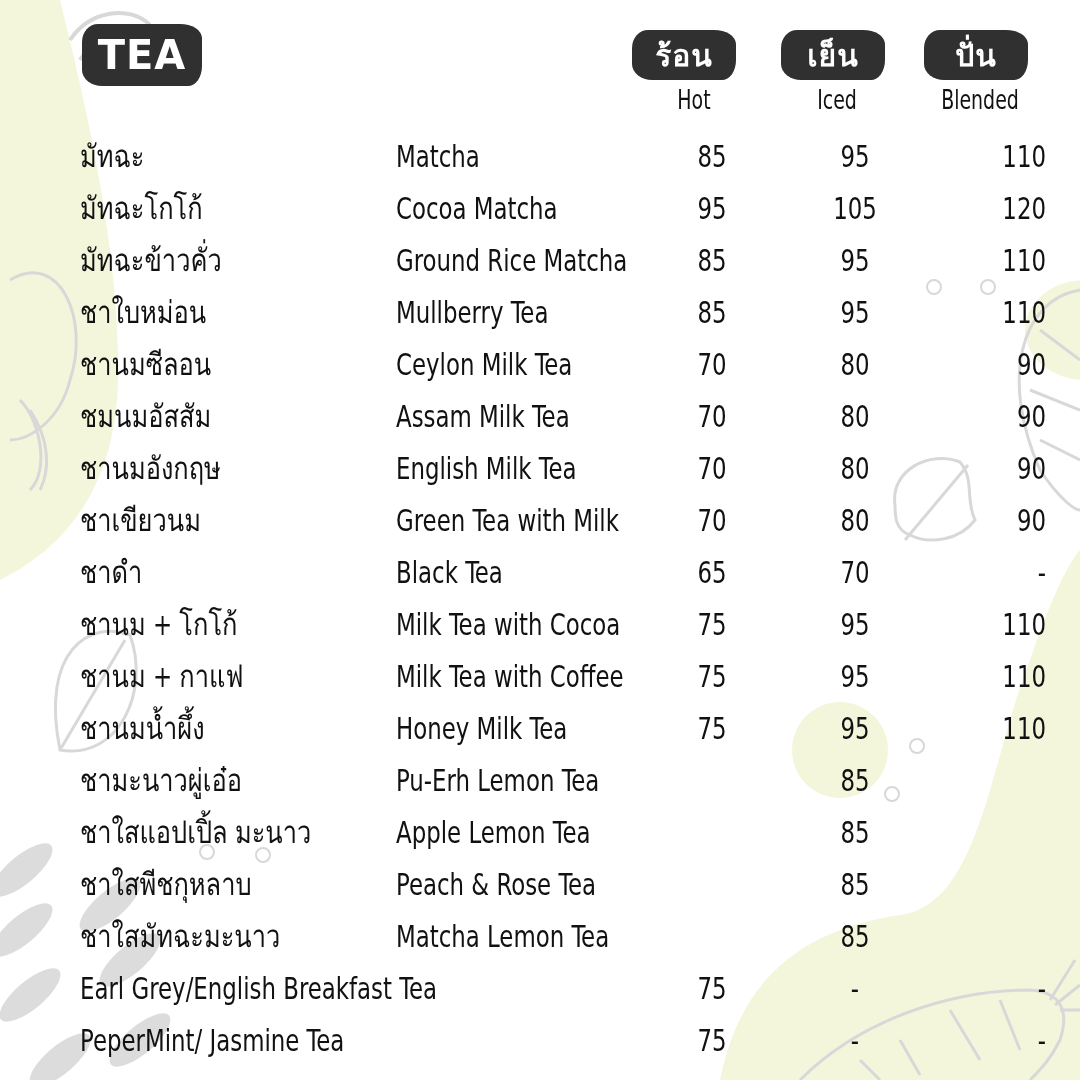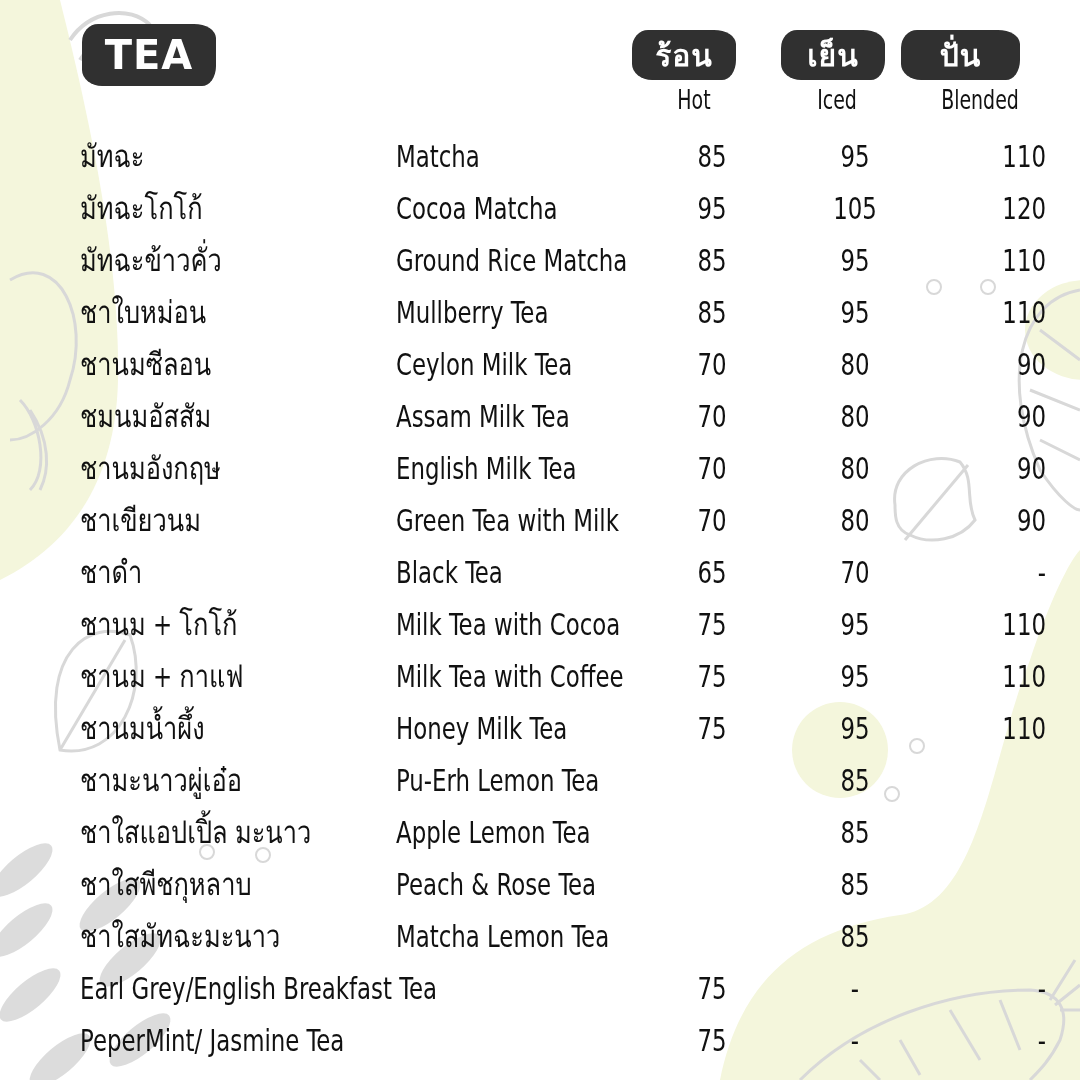--- a/index.html
+++ b/index.html
@@ -12,24 +12,24 @@
     .bg-layer { position: absolute; inset: 0; z-index: 0; pointer-events: none; }
     .content { position: absolute; inset: 0; z-index: 1; }
 
     .badge {
       position: absolute; background: #303030; color: #fff;
       border-radius: 16px 22px 14px 20px / 18px 14px 20px 16px;
       display: flex; align-items: center; justify-content: center;
       font-family: "DejaVu Sans", sans-serif; font-weight: bold;
       letter-spacing: 1px;
     }
-    .badge-tea { left: 82px; top: 24px; width: 134px; height: 62px; font-size: 40px; }
+    .badge-tea { left: 82px; top: 24px; width: 120px; height: 62px; font-size: 40px; }
     .badge-hot { left: 632px; top: 30px; width: 104px; height: 50px; font-size: 30px; }
     .badge-iced { left: 781px; top: 30px; width: 104px; height: 50px; font-size: 30px; }
-    .badge-blended { left: 901px; top: 30px; width: 119px; height: 50px; font-size: 30px; }
+    .badge-blended { left: 924px; top: 30px; width: 104px; height: 50px; font-size: 30px; }
 
     .col-sub {
       position: absolute; top: 84px; font-size: 27px; width: 120px;
       text-align: center; transform: scaleX(0.78); transform-origin: center;
     }
     .sub-hot { left: 634px; }
     .sub-iced { left: 777px; }
     .sub-blended { left: 920px; }
 
     .rows { position: absolute; left: 16px; top: 130px; width: 1080px; }

